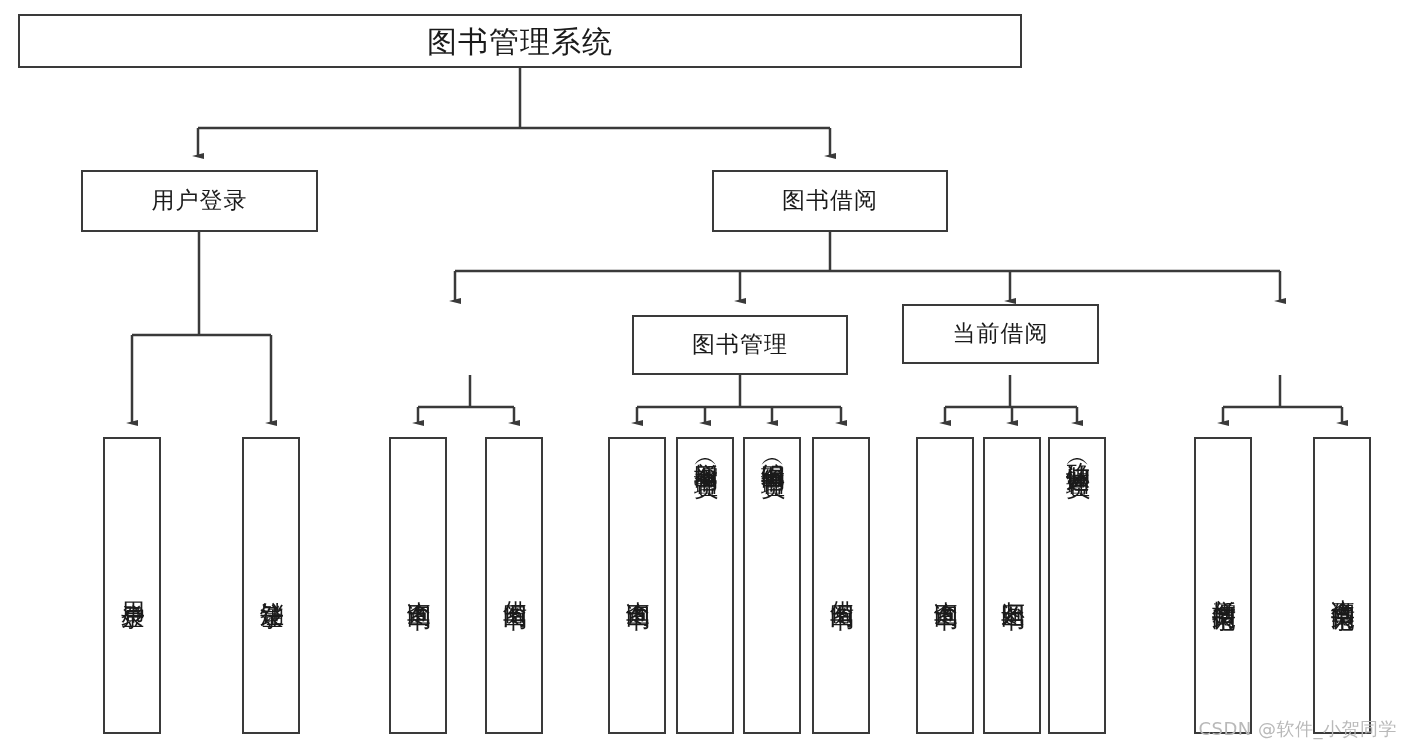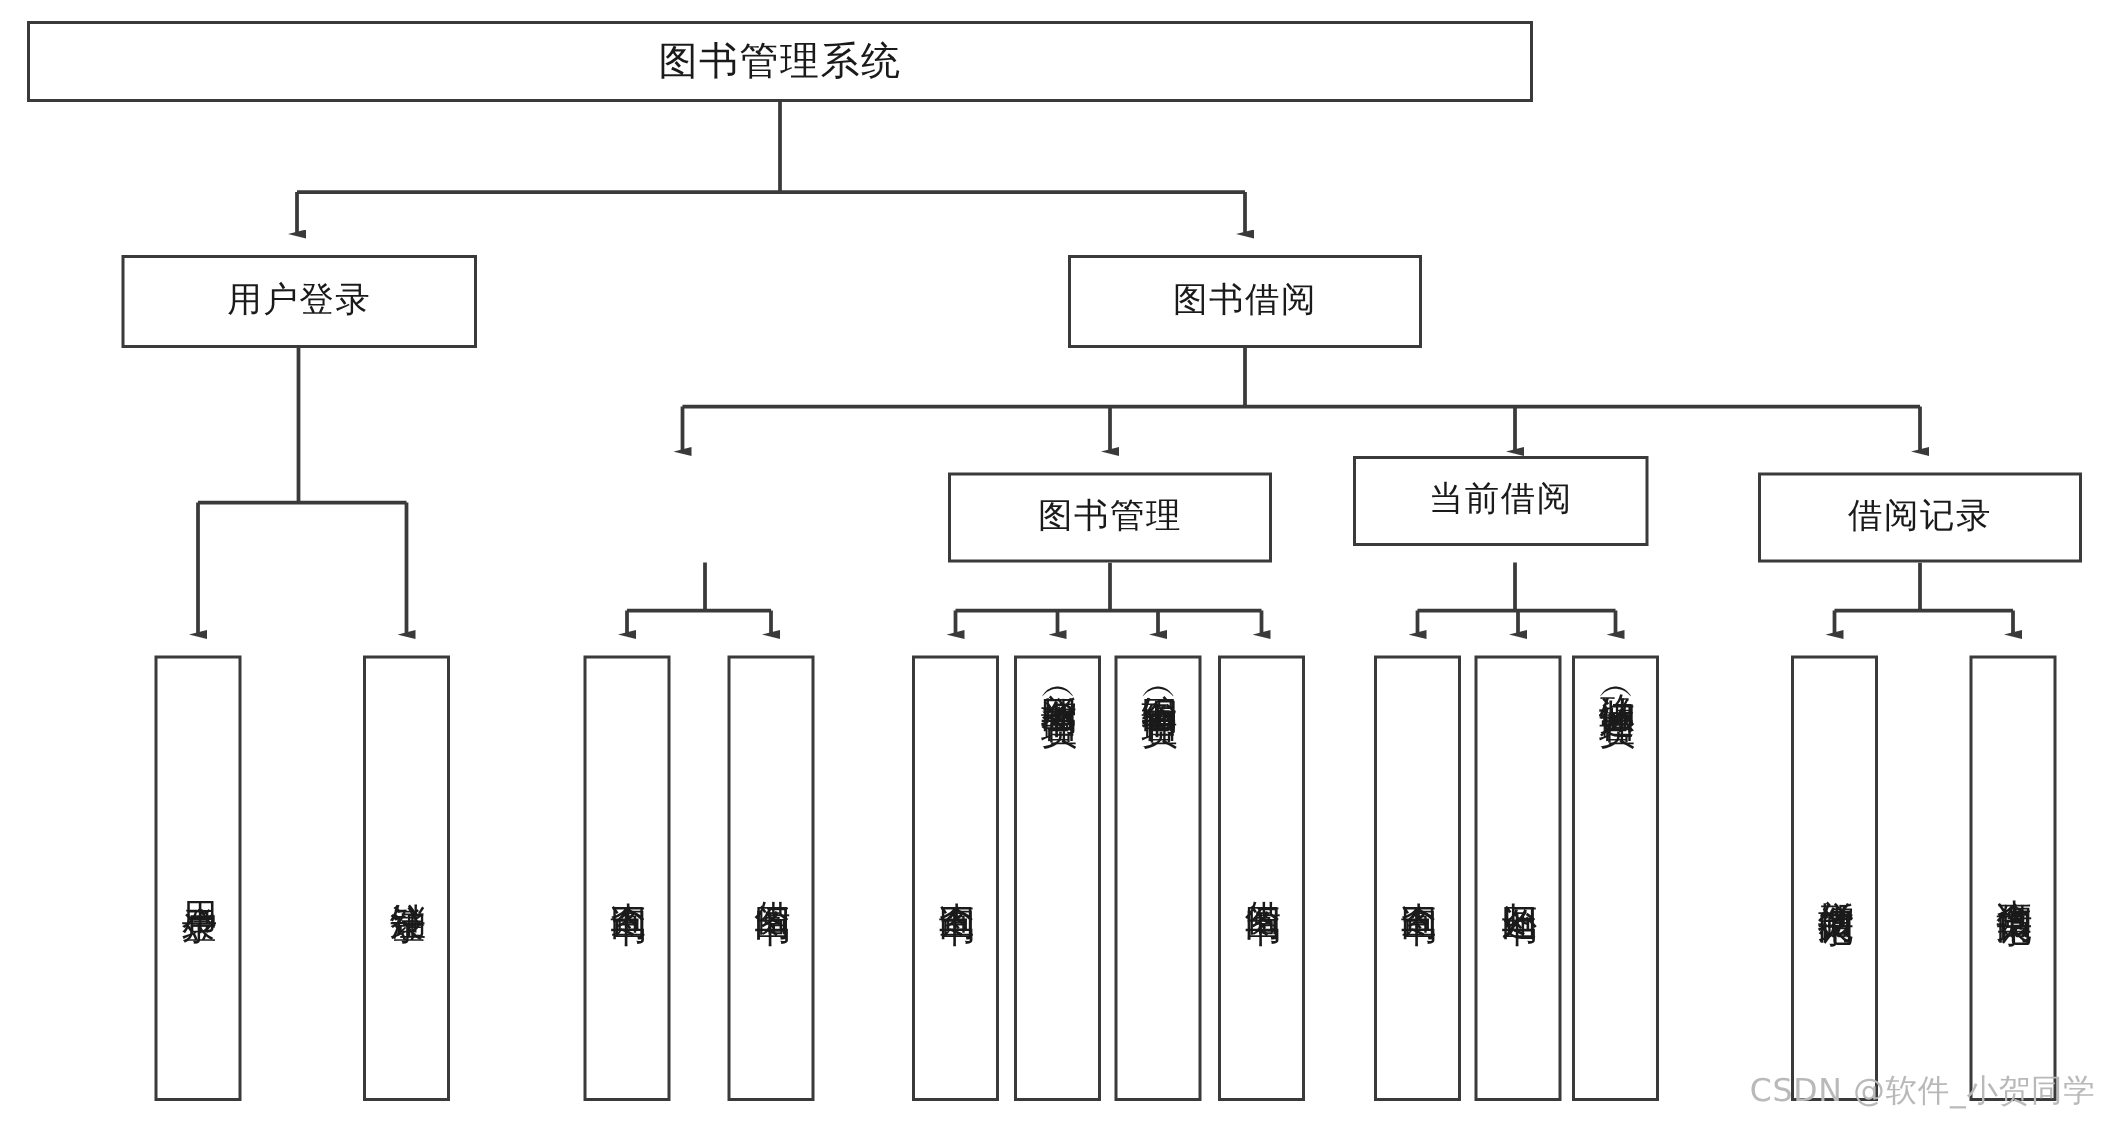--- a/index.html
+++ b/index.html
@@ -35,21 +35,21 @@
     justify-content: center;
     color: #1a1a1a;
   }
   .node-label-h {
     font-size: 23px;
     line-height: 1.1;
     letter-spacing: 1px;
     white-space: nowrap;
   }
   .node-box.root .node-label-h {
-    font-size: 26px;
+    font-size: 30px;
   }
   .node-box.leaf {
     align-items: center;
     justify-content: center;
     padding: 4px 0;
   }
   .node-label-v {
     writing-mode: vertical-rl;
     text-orientation: upright;
     font-size: 24px;
@@ -58,21 +58,21 @@
     white-space: nowrap;
     text-align: center;
   }
   .leaf-top .node-label-v {
     align-self: flex-start;
   }
   #watermark {
     position: absolute;
     right: 8px;
     bottom: 6px;
-    font-size: 21px;
+    font-size: 18px;
     color: #b9b9b9;
     letter-spacing: 0.5px;
     white-space: nowrap;
     pointer-events: none;
   }
 </style>
 </head>
 <body>
 
 <div id="diagram-root">
@@ -137,23 +137,20 @@
   <div class="node-box" style="left:712px; top:170px; width:236px; height:62px;">
     <span class="node-label-h">图书借阅</span>
   </div>
 
   <div class="node-box" style="left:632px; top:315px; width:216px; height:60px;">
     <span class="node-label-h">图书管理</span>
   </div>
   <div class="node-box" style="left:902px; top:304px; width:197px; height:60px;">
     <span class="node-label-h">当前借阅</span>
   </div>
-  <div class="node-box" style="left:1172px; top:315px; width:216px; height:60px;">
-    <span class="node-label-h">借阅记录</span>
-  </div>
 
   <div class="node-box leaf" style="left:103px; top:437px; width:58px; height:297px;">
     <span class="node-label-v">用户登录</span>
   </div>
   <div class="node-box leaf" style="left:242px; top:437px; width:58px; height:297px;">
     <span class="node-label-v">注销登录</span>
   </div>
 
   <div class="node-box leaf" style="left:389px; top:437px; width:58px; height:297px;">
     <span class="node-label-v">查询图书</span>

